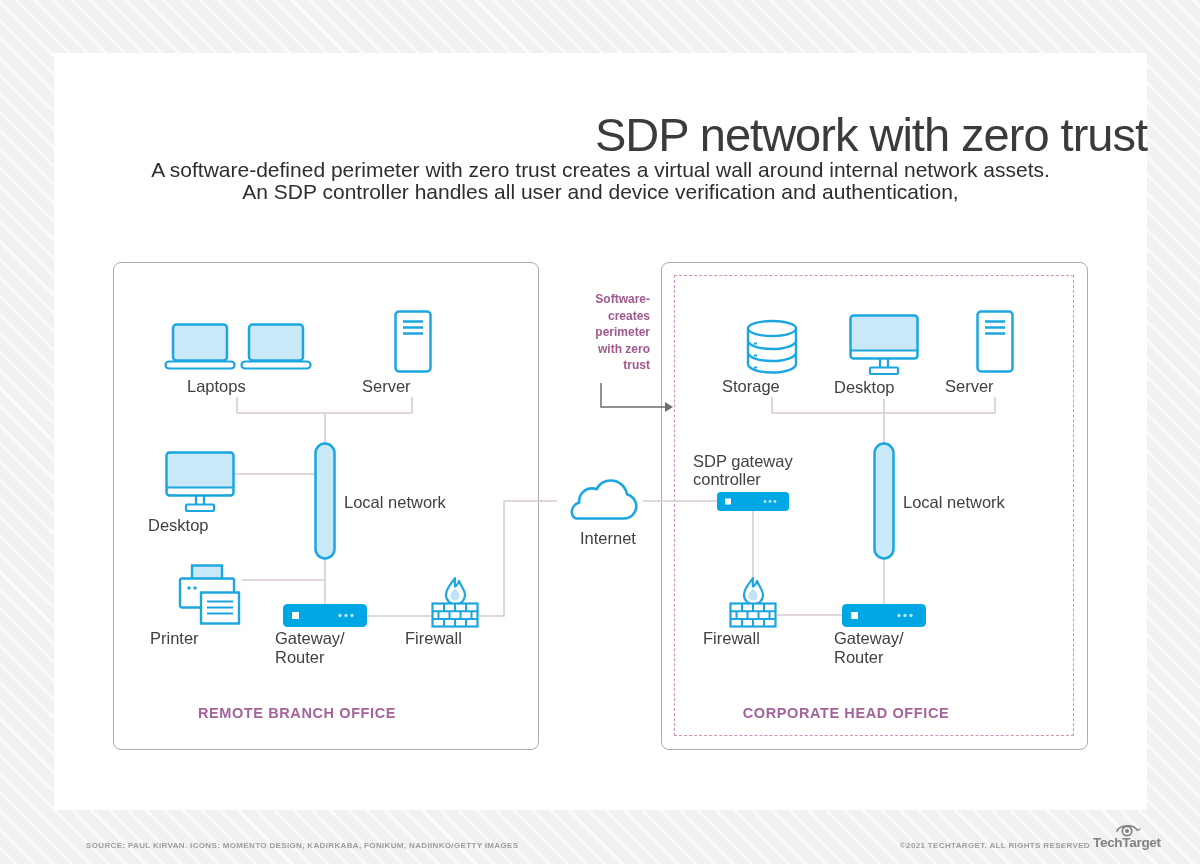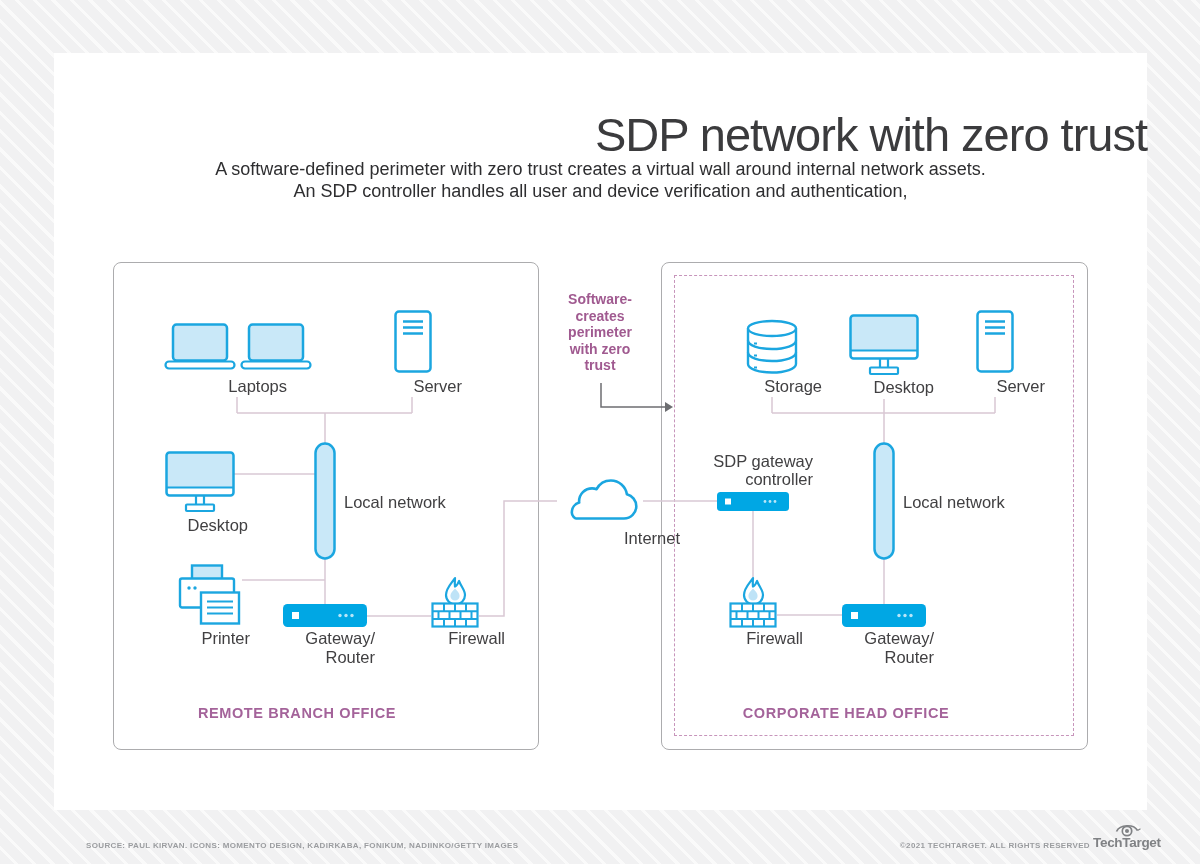--- a/index.html
+++ b/index.html
@@ -4,31 +4,31 @@
 <style>
   html,body{margin:0;padding:0;}
   body{font-family:"Liberation Sans","DejaVu Sans",sans-serif;}
   .canvas{position:relative;width:1200px;height:864px;overflow:hidden;
     background:#f1f1f2;
     background-image:repeating-linear-gradient(45deg,#f1f1f2 0 10px,#fafafa 10px 13px);}
   .abs{position:absolute;}
   .card{left:54px;top:53px;width:1093px;height:757px;background:#ffffff;}
   .title{left:54px;top:107px;width:1093px;text-align:right;font-size:47px;font-weight:normal;
     color:#3b3b3d;letter-spacing:-1px;}
-  .subtitle{left:54px;top:159px;width:1093px;text-align:center;font-size:18px;
+  .subtitle{left:54px;top:159px;width:1093px;text-align:center;font-size:21px;
     color:#2e2e30;line-height:21.5px;}
   .obox{border:1px solid #acacae;border-radius:8px;background:transparent;}
   .box-left{left:113px;top:262px;width:424px;height:486px;}
   .box-right{left:661px;top:262px;width:425px;height:486px;}
   .dashed{left:674px;top:275px;width:398px;height:459px;border:1px dashed #c795bb;}
   .office-title{width:368px;text-align:center;font-size:14.5px;font-weight:bold;
     letter-spacing:.6px;color:#a4639a;}
-  .dev-lbl{width:100px;text-align:right;font-size:16.5px;color:#414042;line-height:19px;}
+  .dev-lbl{width:100px;text-align:left;font-size:16.5px;color:#414042;line-height:19px;}
   .side-lbl{font-size:16.5px;color:#414042;}
-  .perim{left:550px;top:291px;width:100px;text-align:center;font-size:14px;font-weight:bold;
+  .perim{left:550px;top:291px;width:100px;text-align:right;font-size:12px;font-weight:bold;
     color:#a05a90;line-height:16.5px;}
   .foot{font-size:8px;font-weight:bold;letter-spacing:.35px;color:#9b9da0;}
   .brand{left:1093px;top:820px;width:58px;text-align:left;color:#808285;}
   .brand .bt{font-size:13.5px;font-weight:bold;letter-spacing:-0.3px;margin-top:-2px;}
   svg{display:block;}
 </style>
 </head>
 <body>
 
 <div class="canvas">

